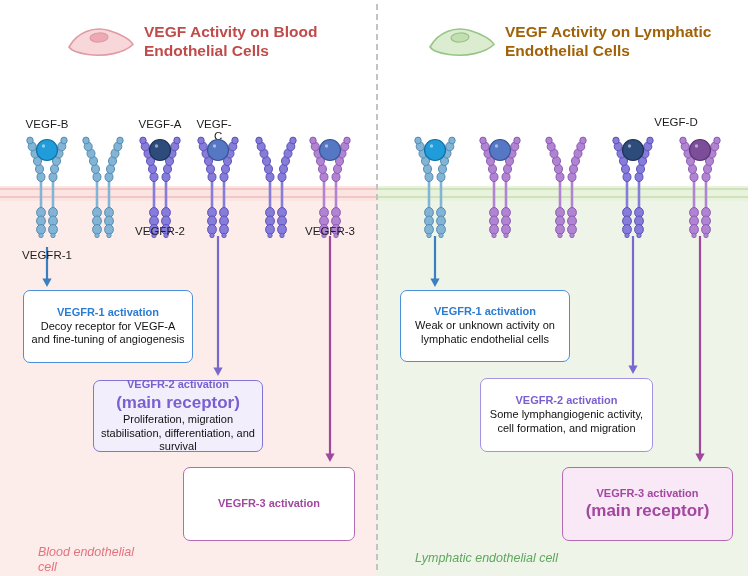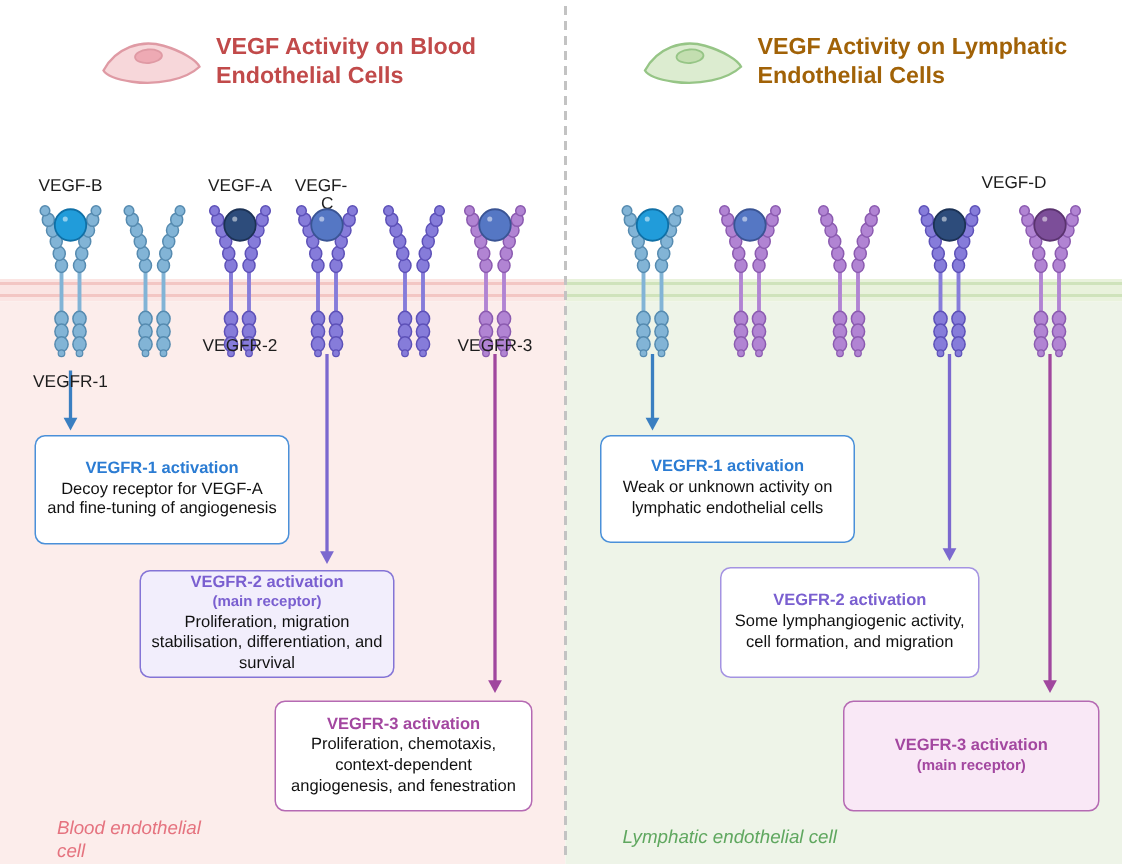--- a/index.html
+++ b/index.html
@@ -7,21 +7,21 @@
   .half-bg{position:absolute;top:0;height:576px;}
   .membrane-band{position:absolute;left:0;right:0;}
   .mem-line{position:absolute;left:0;right:0;height:2px;}
   .cell-interior{position:absolute;left:0;right:0;bottom:0;}
   .divider{position:absolute;top:4px;height:566px;width:0;border-left:2px dashed #c3c3c3;}
   .heading{position:absolute;font-weight:bold;font-size:15.5px;line-height:1.25;}
   .cell-icon{position:absolute;}
   .small-label{position:absolute;font-size:11.5px;color:#1d1d1d;text-align:center;}
   .info-box{position:absolute;border-radius:7px;border:1.6px solid;background:#fff;display:flex;flex-direction:column;justify-content:center;text-align:center;padding:5px 7px;box-sizing:border-box;font-size:11px;line-height:1.25;color:#111;}
   .info-box .bt{font-weight:bold;font-size:11px;}
-  .info-box .bs{font-weight:bold;font-size:10px;}
+  .info-box .bs{font-weight:bold;font-size:17px;}
   .info-box .bs:empty{display:none;}
   .theme-blue{border-color:#4a90d9;}        .theme-blue .bt,.theme-blue .bs{color:#2b7cd3;}
   .theme-purple{border-color:#a493e2;}      .theme-purple .bt,.theme-purple .bs{color:#7a5fd0;}
   .theme-purple-filled{border-color:#8474d6;background:#f2eefc;} .theme-purple-filled .bt,.theme-purple-filled .bs{color:#7a5fd0;}
   .theme-magenta{border-color:#b56ab3;}     .theme-magenta .bt,.theme-magenta .bs{color:#a347a0;}
   .theme-magenta-filled{border-color:#b56ab3;background:#f9e8f6;} .theme-magenta-filled .bt,.theme-magenta-filled .bs{color:#a347a0;}
   .bottom-label{position:absolute;font-style:italic;font-size:12.5px;line-height:1.2;}
   #overlay{position:absolute;left:0;top:0;pointer-events:none;}
   .hidden-letter{position:absolute;font-size:11.5px;color:#1d1d1d;}
 </style>
@@ -398,21 +398,20 @@
     <div class="bb">Decoy receptor for VEGF-A and fine-tuning of angiogenesis</div>
   </div>
   <div class="info-box theme-purple-filled" style="left:93px;top:380px;width:170px;height:72px;z-index:3;">
     <div class="bt">VEGFR-2 activation</div>
     <div class="bs">(main receptor)</div>
     <div class="bb">Proliferation, migration stabilisation, differentiation, and survival</div>
   </div>
   <div class="info-box theme-magenta" style="left:183px;top:467px;width:172px;height:74px;z-index:3;">
     <div class="bt">VEGFR-3 activation</div>
 
-    <div class="bb">Proliferation, chemotaxis, context-dependent angiogenesis, and fenestration</div>
   </div>
 
   <div class="info-box theme-blue" style="left:400px;top:290px;width:170px;height:72px;z-index:3;">
     <div class="bt">VEGFR-1 activation</div>
 
     <div class="bb">Weak or unknown activity on lymphatic endothelial cells</div>
   </div>
   <div class="info-box theme-purple" style="left:480px;top:378px;width:173px;height:74px;z-index:3;">
     <div class="bt">VEGFR-2 activation</div>
 

